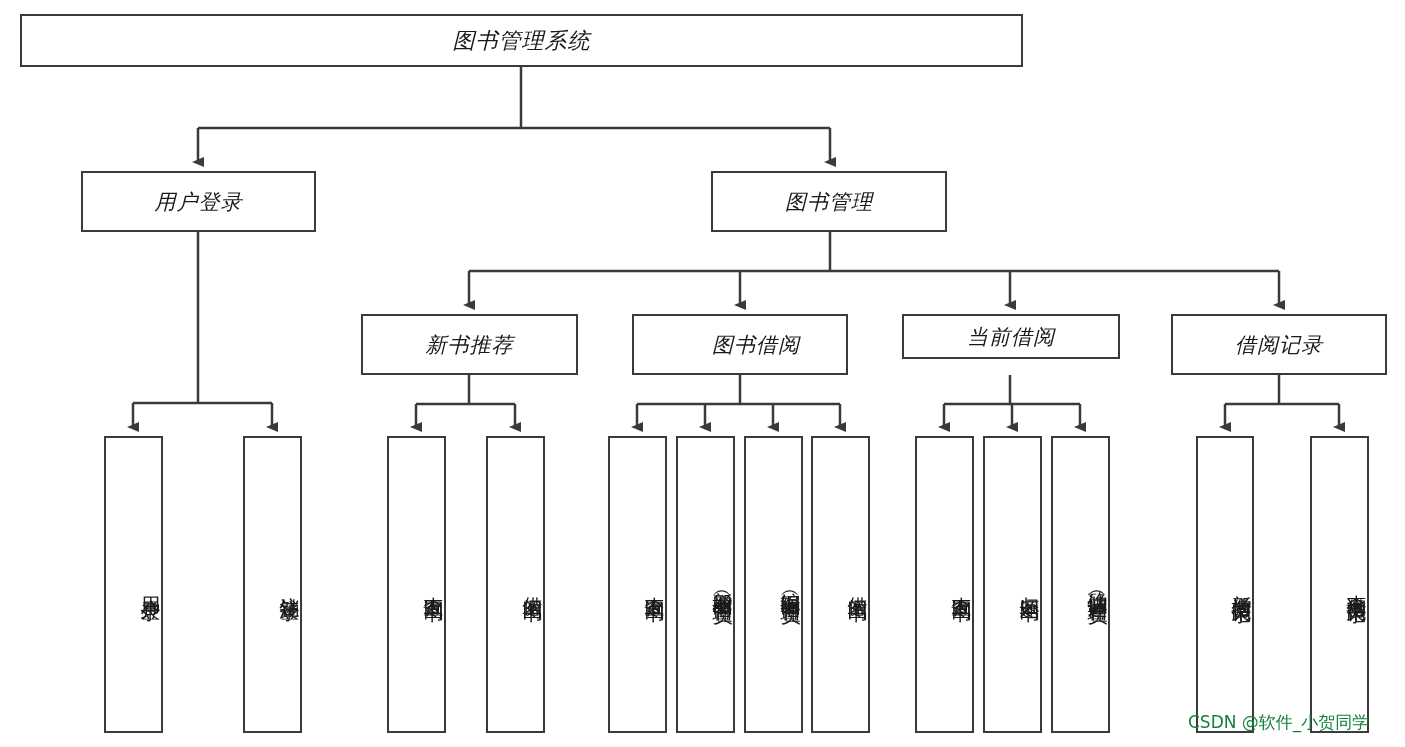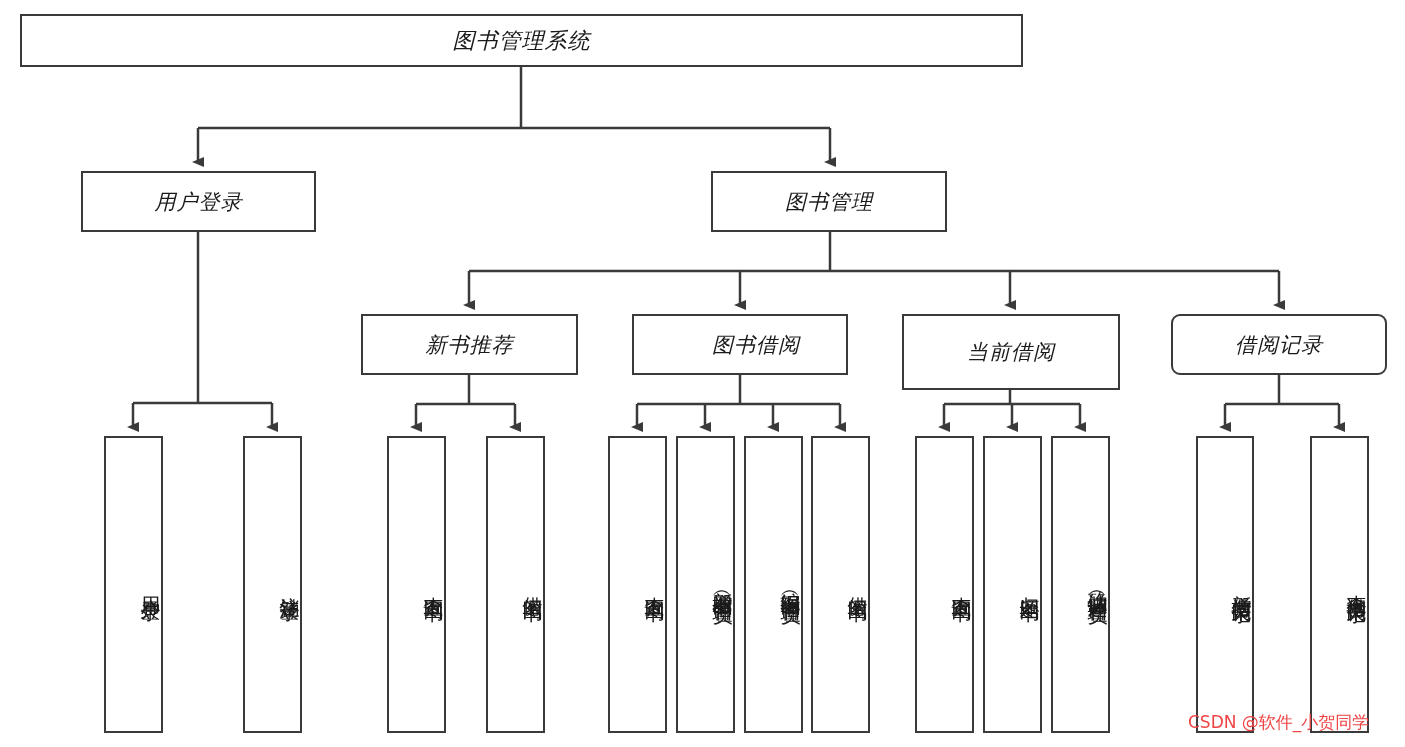--- a/index.html
+++ b/index.html
@@ -54,21 +54,21 @@
     padding-bottom: 4px;
     align-items: flex-start;
     justify-content: center;
     overflow: hidden;
   }
   .watermark {
     position: absolute;
     left: 1188px;
     top: 711px;
     font-size: 17px;
-    color: #ef4444;
+    color: #15803d;
     white-space: nowrap;
     z-index: 5;
     font-family: "DejaVu Sans", "Liberation Sans", sans-serif;
   }
 </style>
 </head>
 <body>
 
 <div id="canvas">
 
@@ -135,24 +135,24 @@
   <div class="node node-h" style="left:361px; top:314px; width:217px; height:61px;">
     <span>新书推荐</span>
   </div>
 
   <div class="node node-h" style="left:711px; top:171px; width:236px; height:61px;">
     <span>图书管理</span>
   </div>
   <div class="node node-h" style="left:632px; top:314px; width:216px; height:61px;padding-left:32px;">
     <span>图书借阅</span>
   </div>
-  <div class="node node-h" style="left:902px; top:314px; width:218px; height:76px;">
+  <div class="node node-h" style="left:902px; top:314px; width:218px; height:45px;">
     <span>当前借阅</span>
   </div>
-  <div class="node node-h" style="left:1171px; top:314px; width:216px; height:61px;border-radius:9px;">
+  <div class="node node-h" style="left:1171px; top:314px; width:216px; height:61px;">
     <span>借阅记录</span>
   </div>
 
   <div class="node node-v" style="left:104px; top:436px; width:59px; height:297px;">
     <span>用户登录</span>
   </div>
   <div class="node node-v" style="left:243px; top:436px; width:59px; height:297px;">
     <span>注销登录</span>
   </div>
   <div class="node node-v" style="left:387px; top:436px; width:59px; height:297px;">

